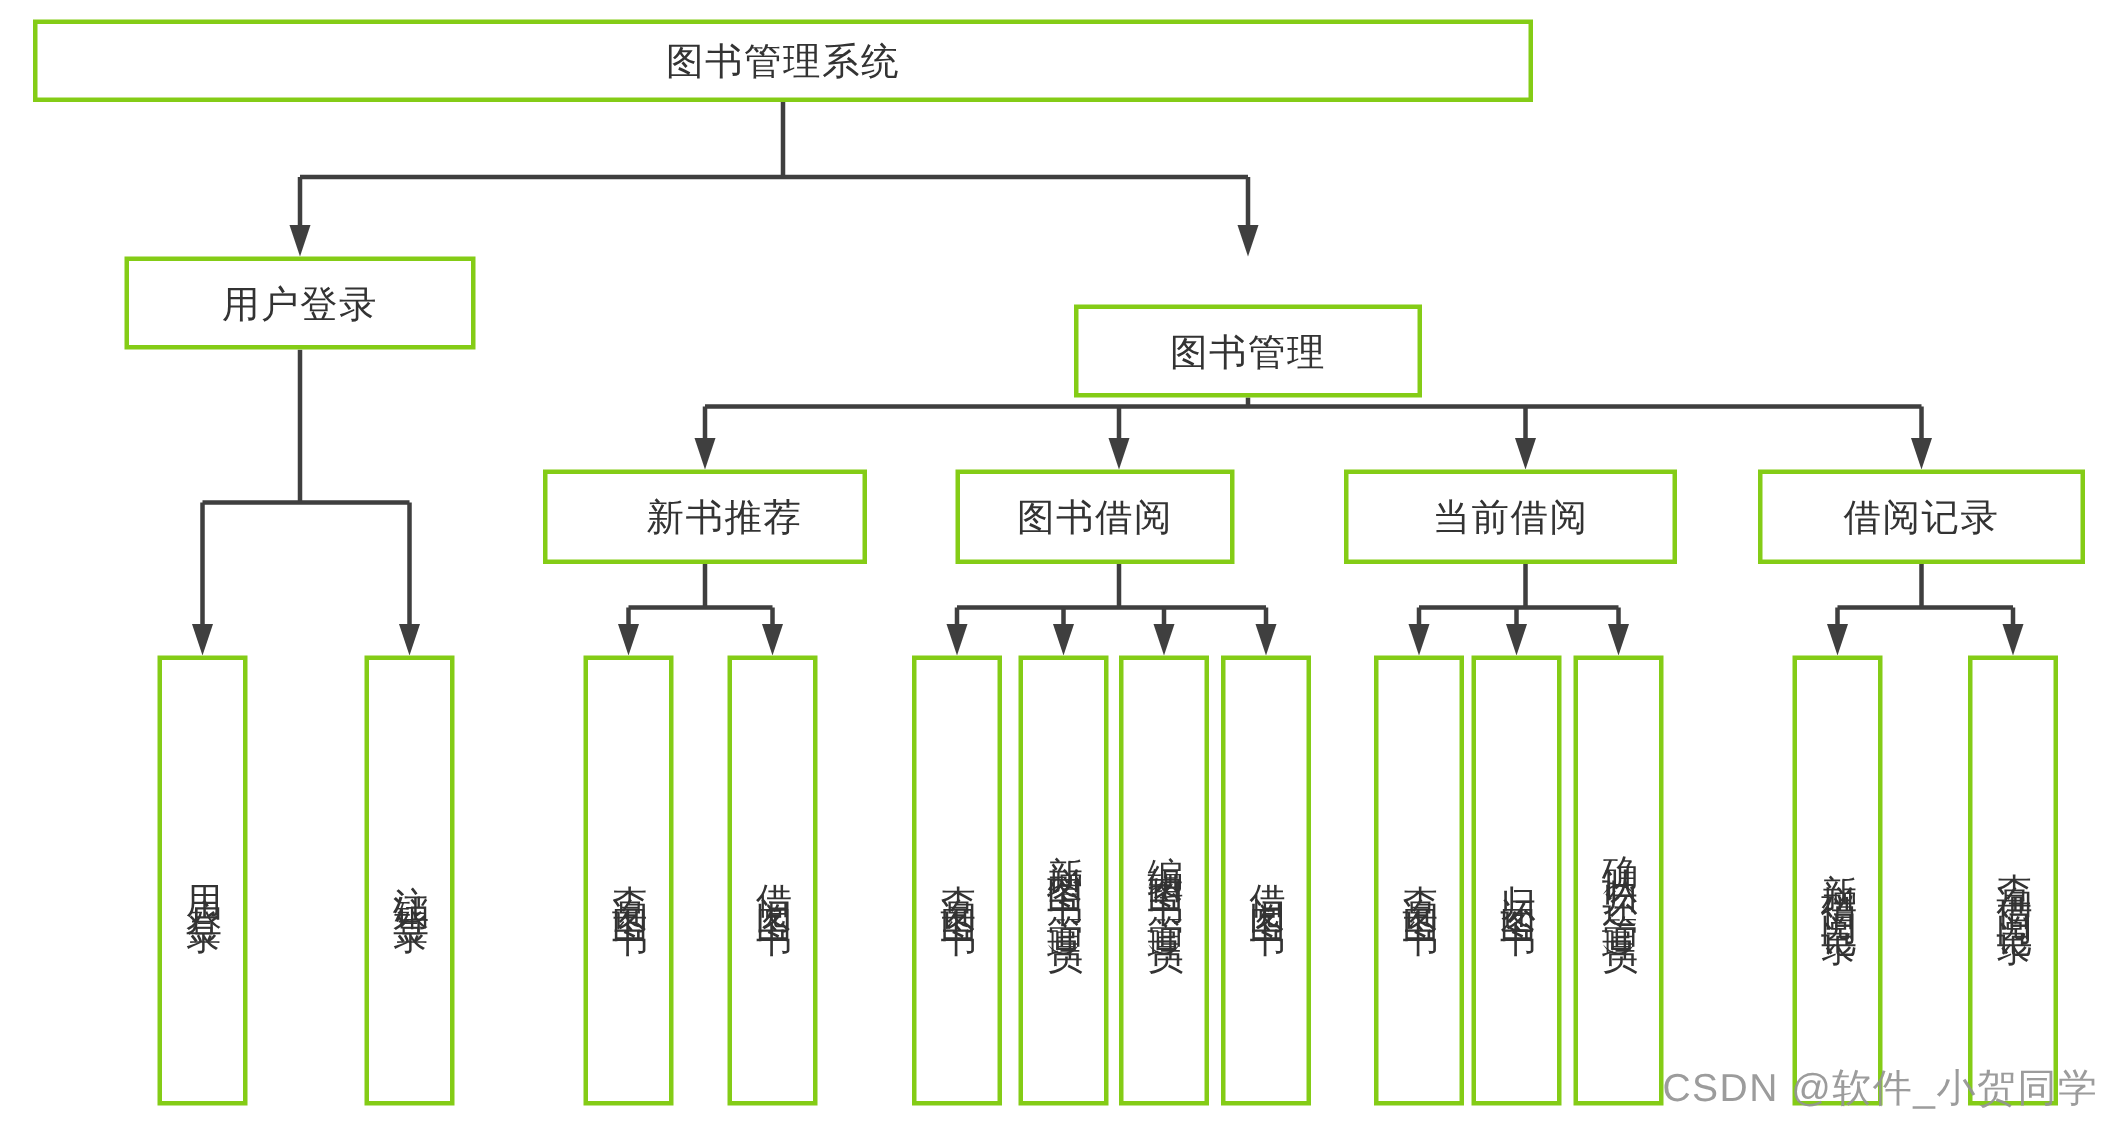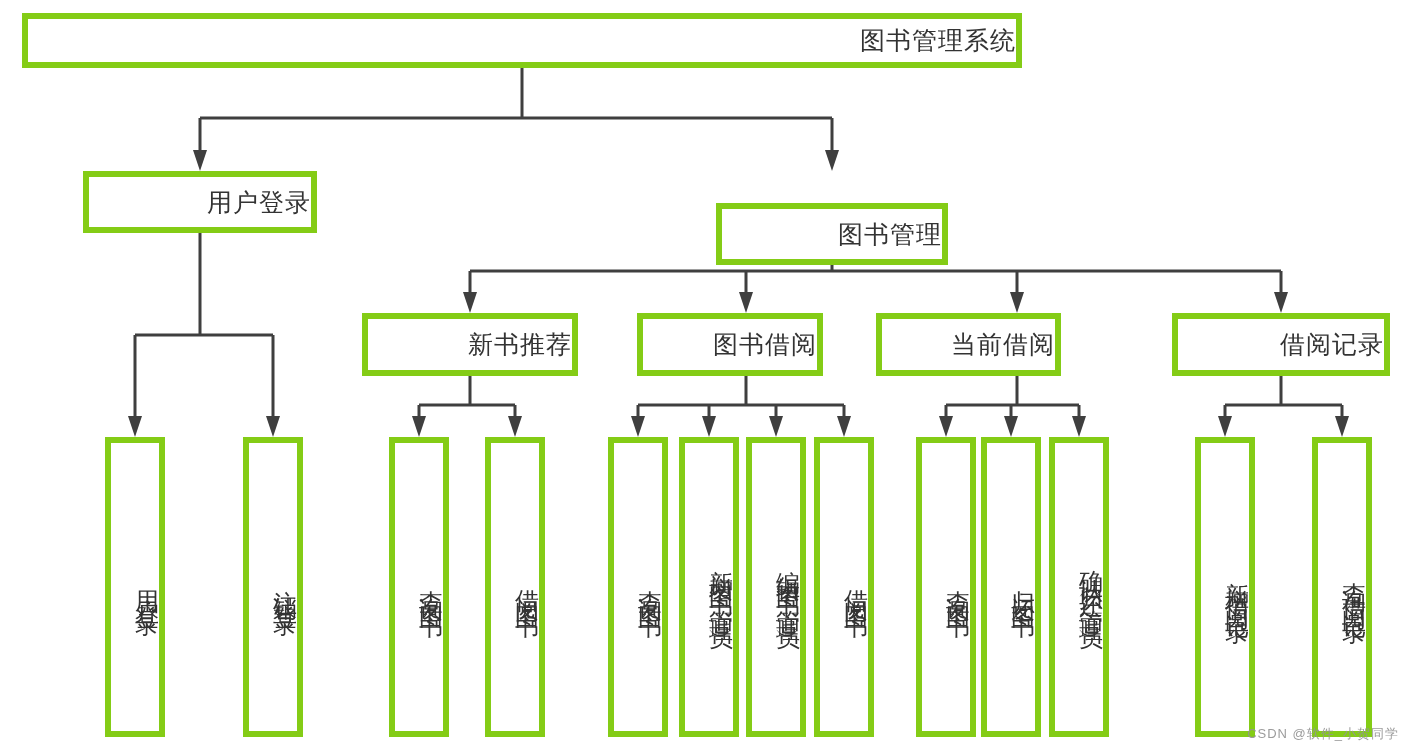--- a/index.html
+++ b/index.html
@@ -17,45 +17,45 @@
   }
   .connectors {
     position: absolute;
     left: 0;
     top: 0;
     z-index: 1;
   }
   .box {
     position: absolute;
     box-sizing: border-box;
-    border: 6px solid #84cc16;
+    border: 3px solid #84cc16;
     background: #ffffff;
     display: flex;
     align-items: center;
-    justify-content: flex-end;
+    justify-content: center;
     color: #333333;
     z-index: 2;
   }
   .h-label {
     font-size: 25px;
     letter-spacing: 1px;
     white-space: nowrap;
   }
   .v-label {
     writing-mode: vertical-rl;
     text-orientation: mixed;
     font-size: 24px;
     letter-spacing: 8px;
     line-height: 1;
   }
   .watermark {
     position: absolute;
     right: 6px;
     bottom: 4px;
-    font-size: 13px;
+    font-size: 26px;
     color: rgba(148, 148, 148, 0.92);
     letter-spacing: 1px;
     z-index: 3;
     white-space: nowrap;
   }
 </style>
 </head>
 <body>
 
 <div class="canvas">
@@ -129,21 +129,21 @@
   <div class="box" style="left:716px; top:171px; width:232px; height:62px;margin-top:32px;">
     <span class="h-label">图书管理</span>
   </div>
 
   <div class="box" style="left:362px; top:313px; width:216px; height:63px;padding-left:26px;">
     <span class="h-label">新书推荐</span>
   </div>
   <div class="box" style="left:637px; top:313px; width:186px; height:63px;">
     <span class="h-label">图书借阅</span>
   </div>
-  <div class="box" style="left:876px; top:313px; width:185px; height:63px;">
+  <div class="box" style="left:896px; top:313px; width:222px; height:63px;">
     <span class="h-label">当前借阅</span>
   </div>
   <div class="box" style="left:1172px; top:313px; width:218px; height:63px;">
     <span class="h-label">借阅记录</span>
   </div>
 
   <div class="box" style="left:105px; top:437px; width:60px; height:300px;">
     <span class="v-label">用户登录</span>
   </div>
   <div class="box" style="left:243px; top:437px; width:60px; height:300px;">

